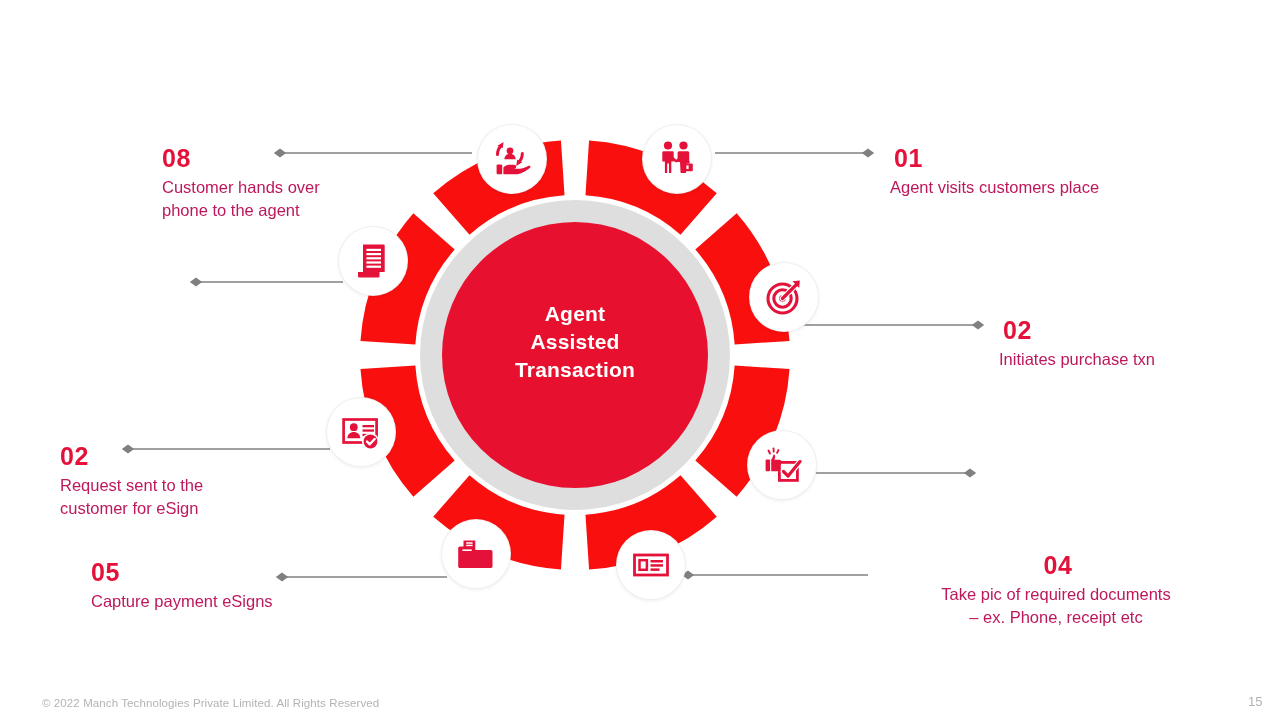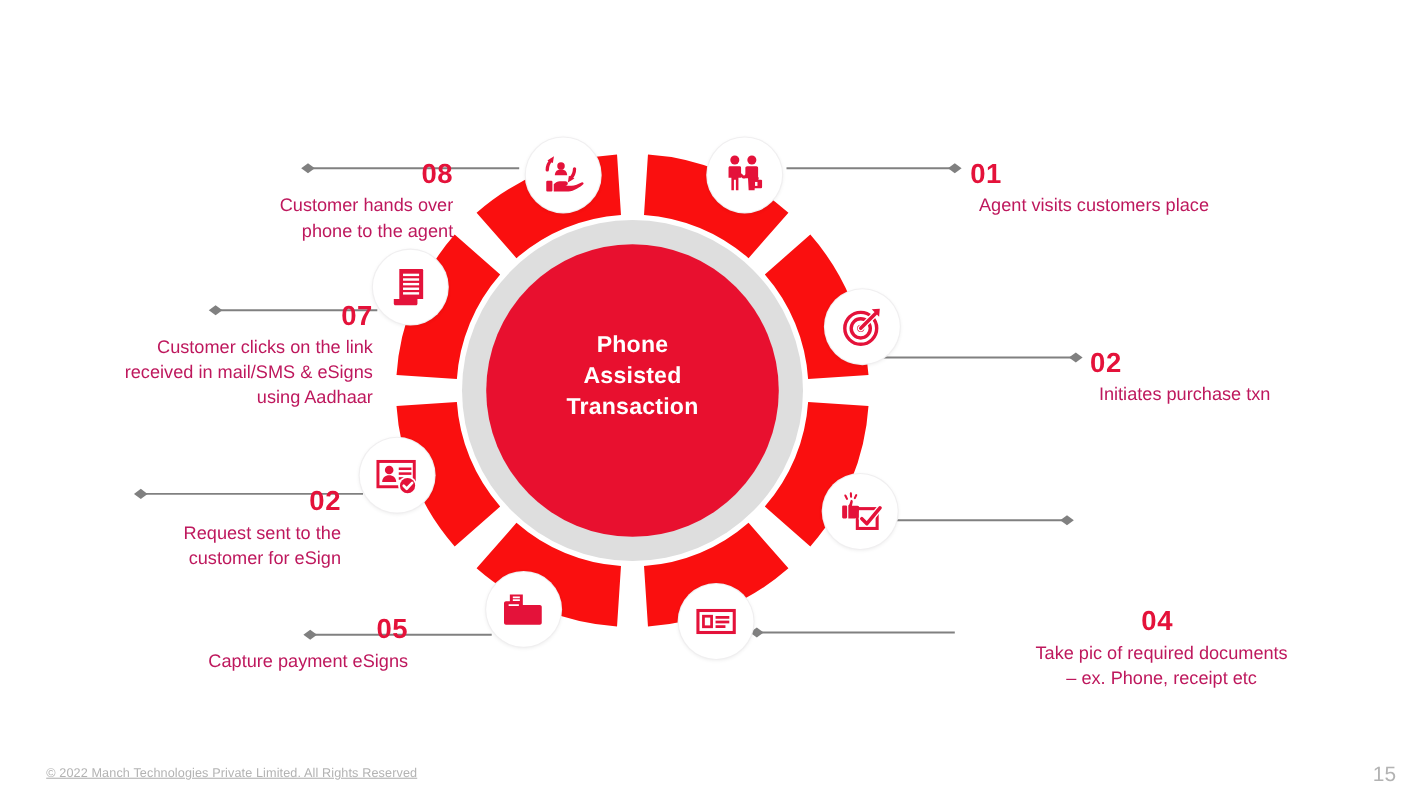--- a/index.html
+++ b/index.html
@@ -69,46 +69,45 @@
     line-height: 26px;
     letter-spacing: .5px;
   }
   .callout .desc {
     color: #be185d;
     font-size: 16.5px;
     line-height: 22.5px;
     margin-top: 5px;
     white-space: pre-line;
   }
-  .callout.right .num { margin-left: 0; }
+  .callout.right .num { margin-left: 12px; }
   .callout.right .desc { margin-left: 8px; }
-  .callout.left  { text-align: right; }
+  .callout.left  { text-align: left; }
 
   
   #connectors {
     position: absolute;
     left: 0; top: 0;
     pointer-events: none;
   }
 
   
   #footer-copyright {
     position: absolute;
     left: 42px;
     top: 697px;
     font-size: 11.5px;
     color: #b3b3b3;
     letter-spacing: .1px;
-    text-decoration: underline;
   }
   #page-number {
     position: absolute;
     left: 1248px;
     top: 694px;
-    font-size: 19px;
+    font-size: 13px;
     color: #b3b3b3;
   }
 </style>
 </head>
 <body>
 
 <div id="wheel-stage">
 
   <svg id="wheel-svg" width="1280" height="720">
     <g id="segments">
@@ -138,21 +137,21 @@
       <path d="M282,572.4074074074074 L288.2,577 L282,581.5925925925926 L275.8,577 Z" fill="#808080"></path>
       <line x1="330" y1="449" x2="128" y2="449" stroke="#808080" stroke-width="1.7"></line>
       <path d="M128,444.4074074074074 L134.2,449 L128,453.5925925925926 L121.8,449 Z" fill="#808080"></path>
       <line x1="343" y1="282" x2="196" y2="282" stroke="#808080" stroke-width="1.7"></line>
       <path d="M196,277.4074074074074 L202.2,282 L196,286.5925925925926 L189.8,282 Z" fill="#808080"></path>
       <line x1="472" y1="153" x2="280" y2="153" stroke="#808080" stroke-width="1.7"></line>
       <path d="M280,148.40740740740742 L286.2,153 L280,157.59259259259258 L273.8,153 Z" fill="#808080"></path>
     </svg>
 
   <div id="center-label">
-    <div>Phone</div>
+    <div>Agent</div>
     <div>Assisted</div>
     <div>Transaction</div>
   </div>
 
   <div class="icon-bubble" style="left:643px; top:125px;">
     <svg width="40" height="40" viewBox="0 0 40 40">
       <circle cx="11" cy="6.5" r="4.1" fill="#e4123a"></circle>
       <path d="M6.6 12.2h8.8c.8 0 1.3.6 1.3 1.3v9.1h-2.4V34h-2.3V24.4h-1.8V34H7.9V22.6H5.3v-9.1c0-.7.6-1.3 1.3-1.3z" fill="#e4123a"></path>
       <circle cx="26.5" cy="6.5" r="4.1" fill="#e4123a"></circle>
       <path d="M22.4 12.2h8.2c1 0 1.6.7 1.6 1.6v9.3h-2.5l-.7 10.9h-5.4l-.6-10.9h-2.4v-9.3c0-.9.7-1.6 1.8-1.6z" fill="#e4123a"></path>
@@ -266,26 +265,20 @@
     <div class="num">05</div>
     <div class="desc">Capture payment eSigns</div>
   </div>
 
   <div class="callout left" style="left:60px; top:443px; width:250px;">
     <div class="num">02</div>
     <div class="desc">Request sent to the
 customer for eSign</div>
   </div>
 
-  <div class="callout left" style="left:49px; top:274px; width:290px;">
-    <div class="num">07</div>
-    <div class="desc">Customer clicks on the link
-received in mail/SMS &amp; eSigns
-using Aadhaar</div>
-  </div>
 
   <div class="callout left" style="left:162px; top:145px; width:250px;">
     <div class="num">08</div>
     <div class="desc">Customer hands over
 phone to the agent</div>
   </div>
 
 </div>
 
 <div id="footer-copyright">© 2022 Manch Technologies Private Limited. All Rights Reserved</div>

